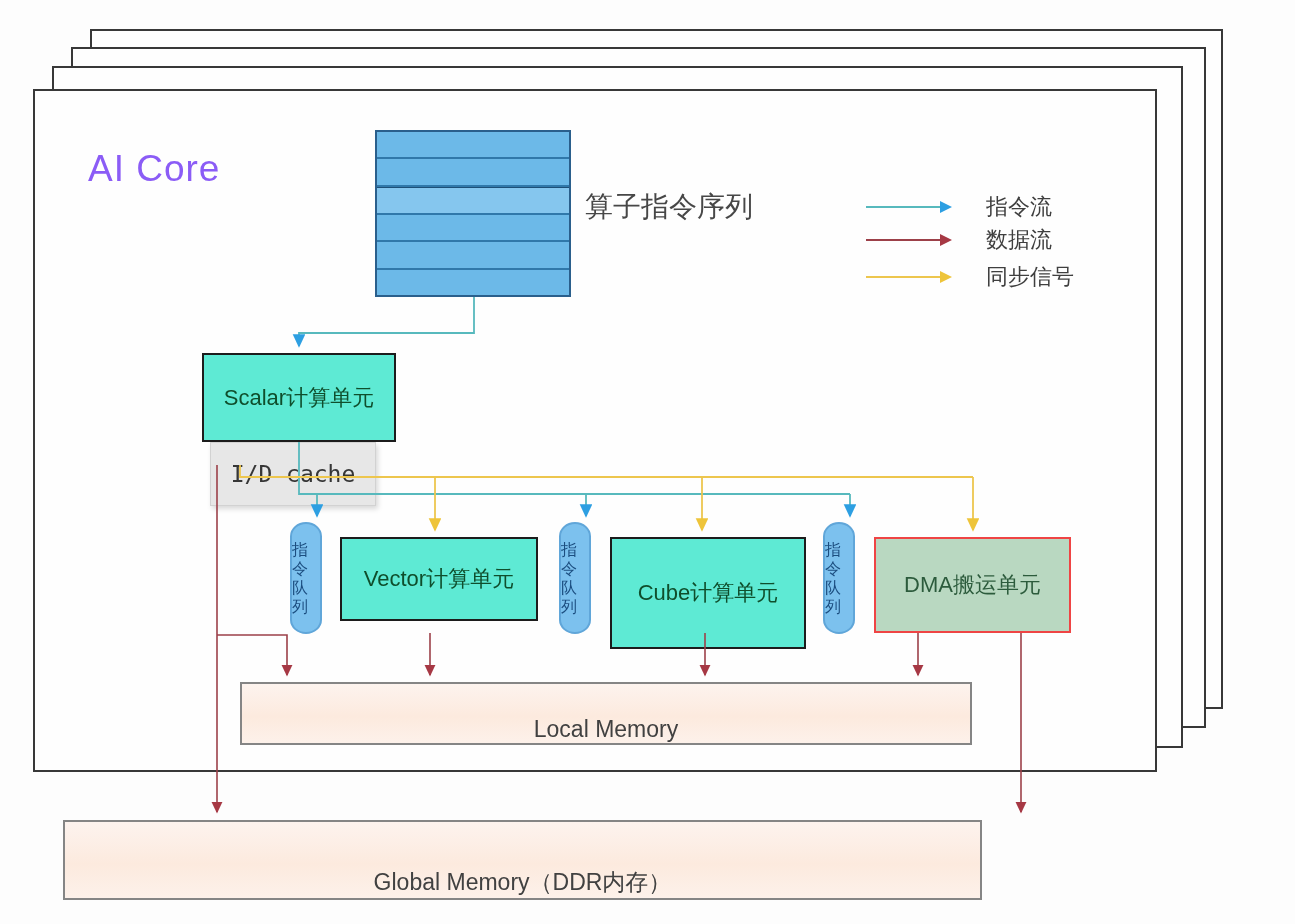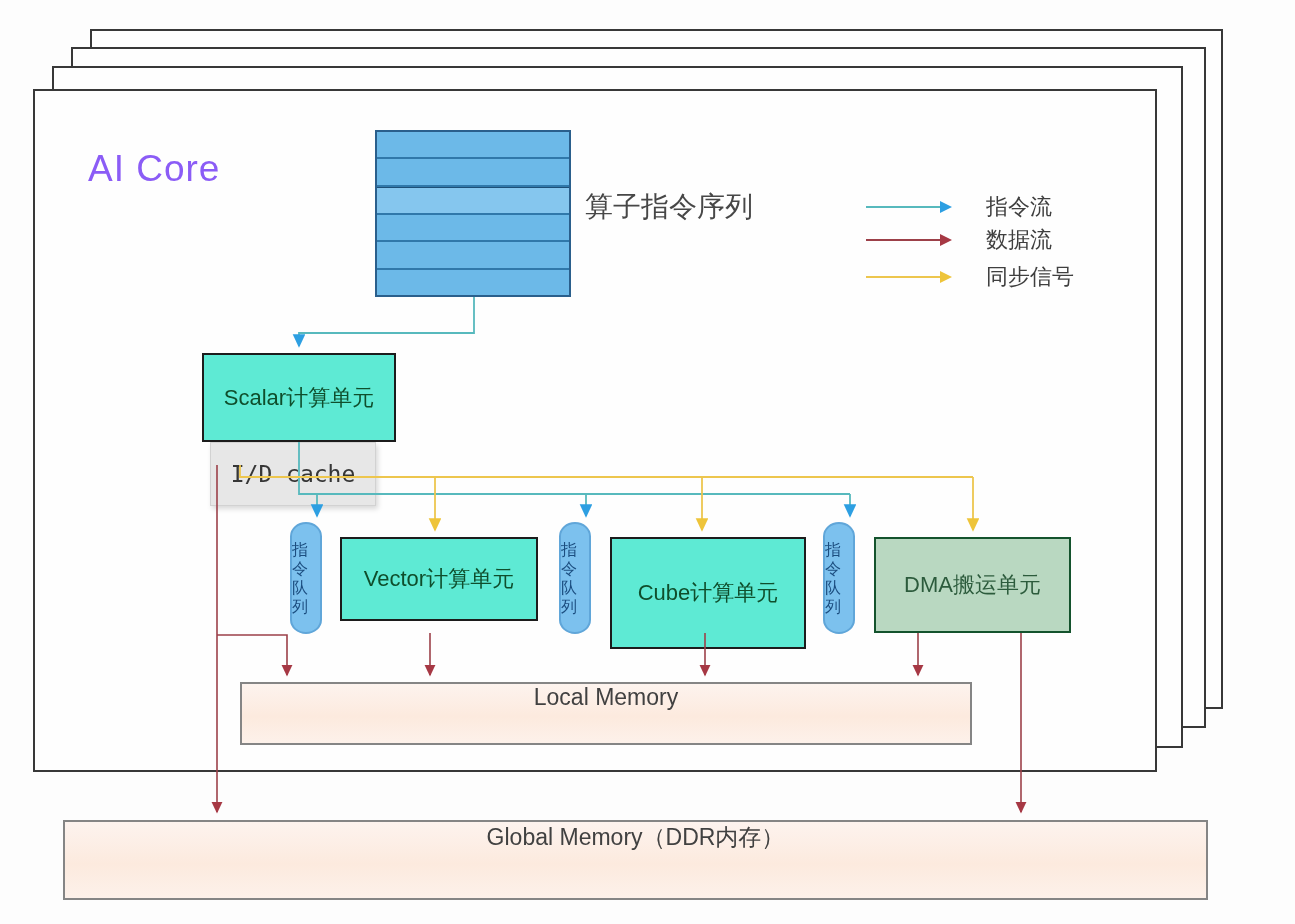--- a/index.html
+++ b/index.html
@@ -45,21 +45,21 @@
   .legend-head.data{border-left-color:#a63844;}
   .legend-head.sync{border-left-color:#eec43a;}
   .legend-label{margin-left:34px;font-size:22px;color:#3f3f3f;white-space:nowrap;}
 
   
   .unit{position:absolute;box-sizing:border-box;display:flex;align-items:center;justify-content:center;}
   .unit-green{background:#5eead4;border:2px solid #1c1c1c;color:#0f4e2c;font-size:22px;}
   .scalar{left:202px;top:353px;width:194px;height:89px;}
   .vector{left:340px;top:537px;width:198px;height:84px;}
   .cube{left:610px;top:537px;width:196px;height:112px;}
-  .dma{left:874px;top:537px;width:197px;height:96px;background:#b9d8c1;border:2px solid #14532d;color:#2c5b3c;font-size:22px;}
+  .dma{left:874px;top:537px;width:197px;height:96px;background:#b9d8c1;border:2px solid #ef4444;color:#2c5b3c;font-size:22px;}
 
   .id-cache{
     position:absolute;left:210px;top:418px;width:166px;height:64px;
     background:#e7e7e7;border:1px solid #d2d2d2;box-shadow:2px 3px 5px rgba(0,0,0,.15);
     display:flex;align-items:center;justify-content:center;
     font-family:"DejaVu Sans Mono","Liberation Mono",monospace;
     font-size:23px;color:#363636;box-sizing:border-box;margin-top:24px;
   }
 
   
@@ -68,25 +68,25 @@
     background:#7cc1ee;border:2px solid #60a6d9;border-radius:27px/24px;
     display:flex;flex-direction:column;align-items:center;justify-content:center;
     font-size:16px;line-height:1.2;color:#1c4e80;z-index:5;
   }
   .cyl-1{left:290px;} .cyl-2{left:559px;} .cyl-3{left:823px;}
 
   
   .memory{
     position:absolute;box-sizing:border-box;border:2px solid #858585;
     background:linear-gradient(180deg,#fdf3ee 0%,#fceade 55%,#fdf1ea 100%);
-    display:flex;align-items:flex-start;justify-content:center;
+    display:flex;align-items:flex-end;justify-content:center;
     font-size:23px;color:#414141;
   }
   .local-memory{left:240px;top:682px;width:732px;height:63px;}
-  .global-memory{left:63px;top:820px;width:1145px;height:80px;}
+  .global-memory{left:63px;top:820px;width:919px;height:80px;}
 
   .wires{position:absolute;left:0;top:0;z-index:6;pointer-events:none;}
 </style>
 </head>
 <body>
 
 <div class="stage">
 
   <div class="card card-b3"></div>
   <div class="card card-b2"></div>

